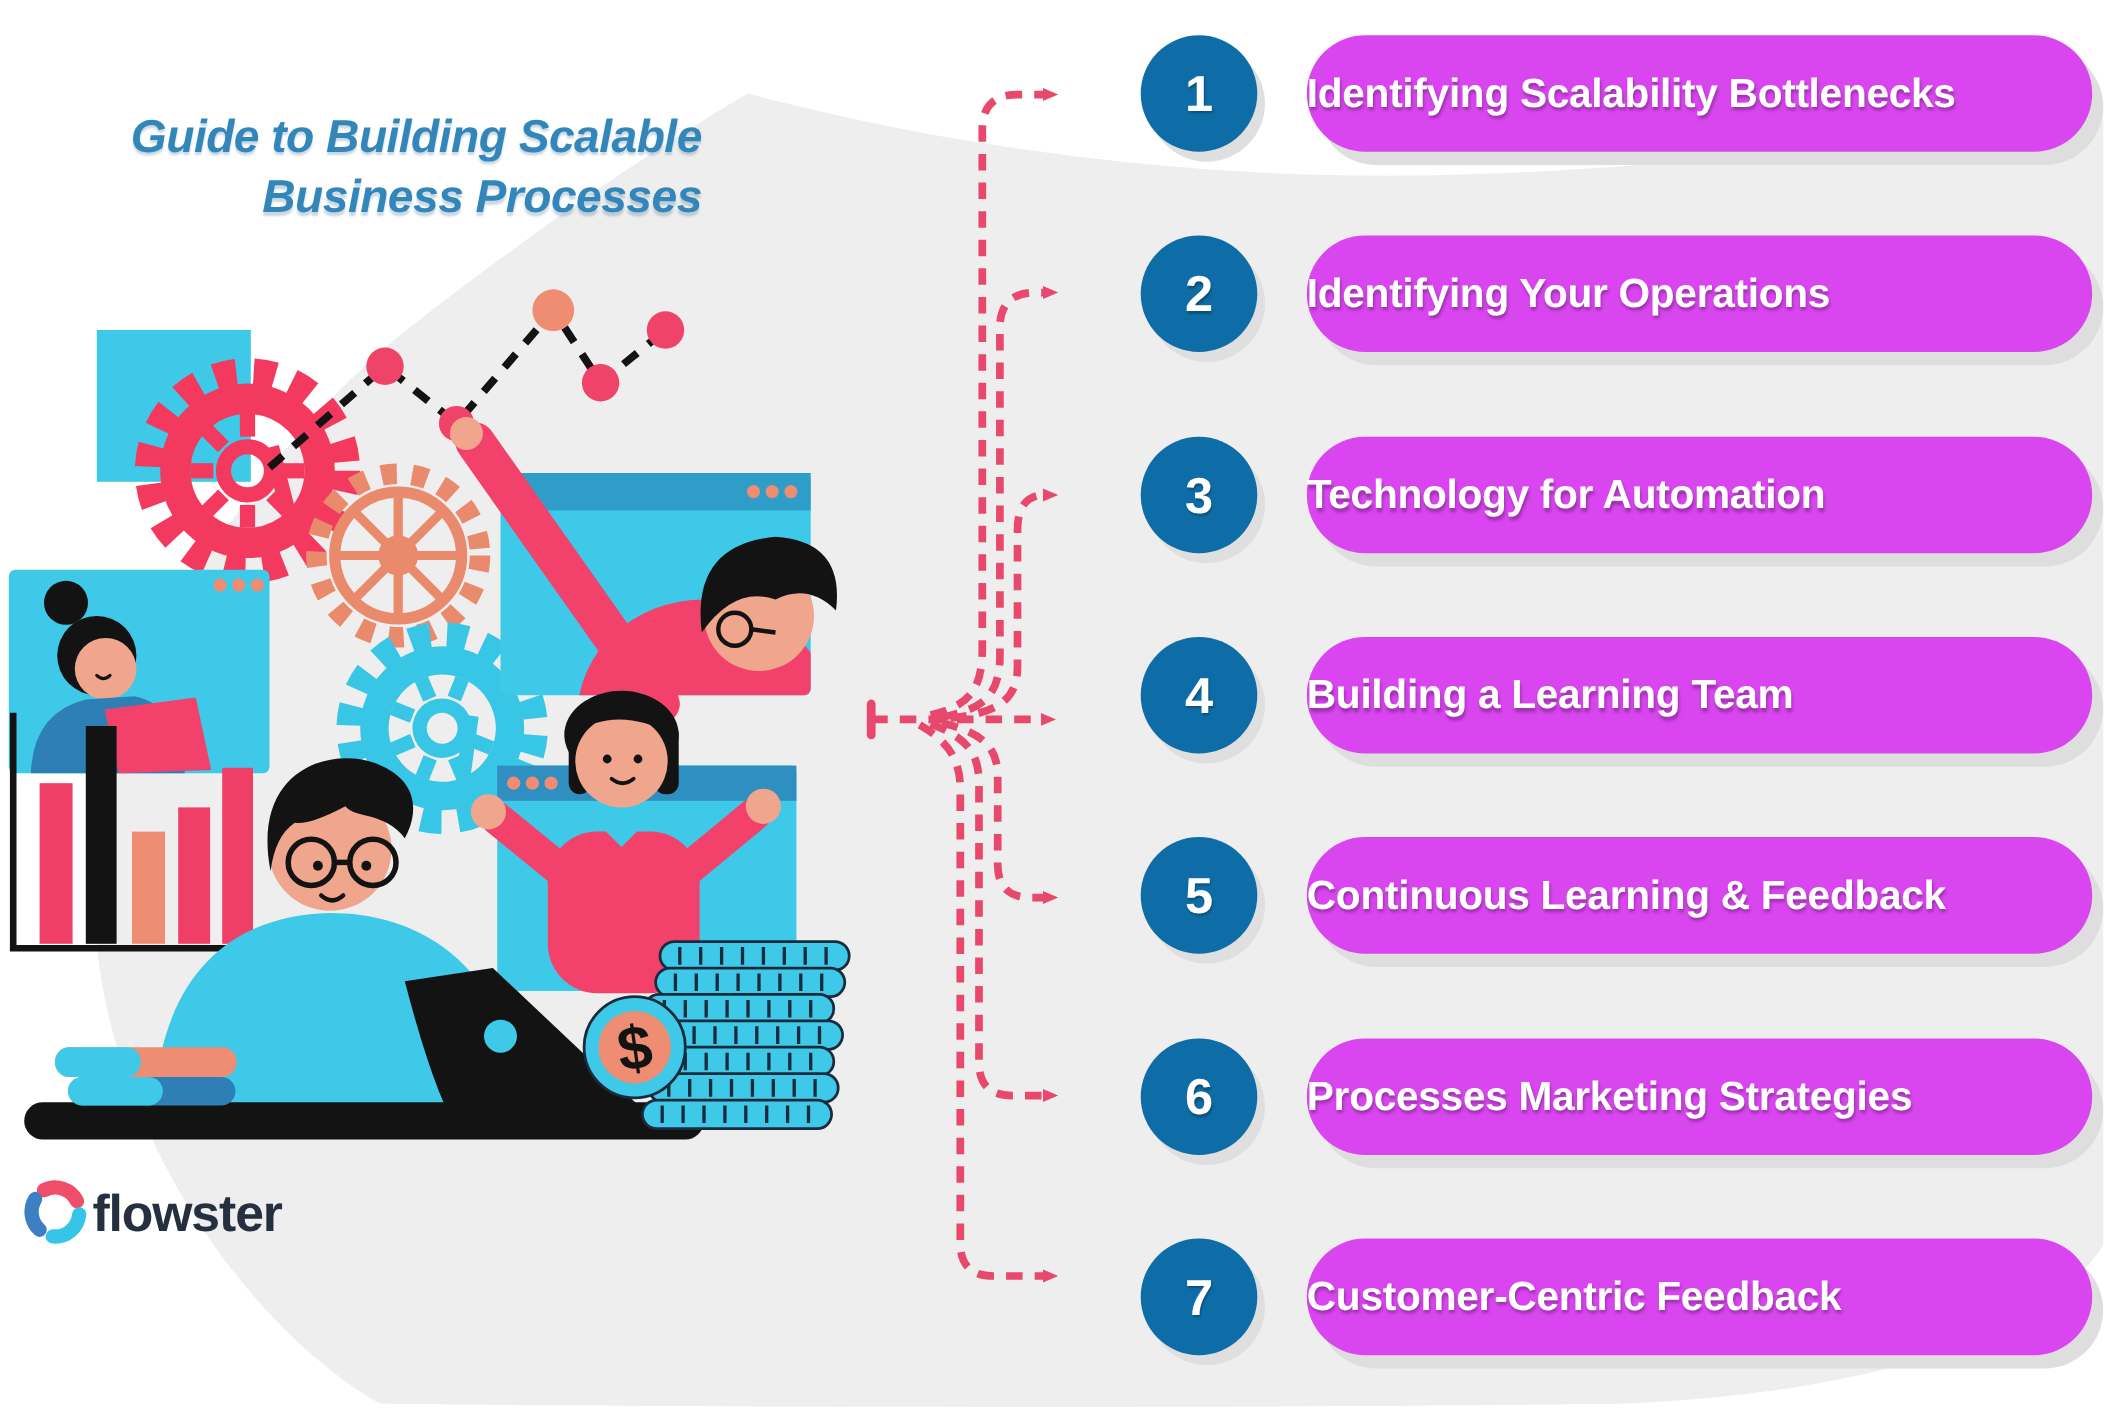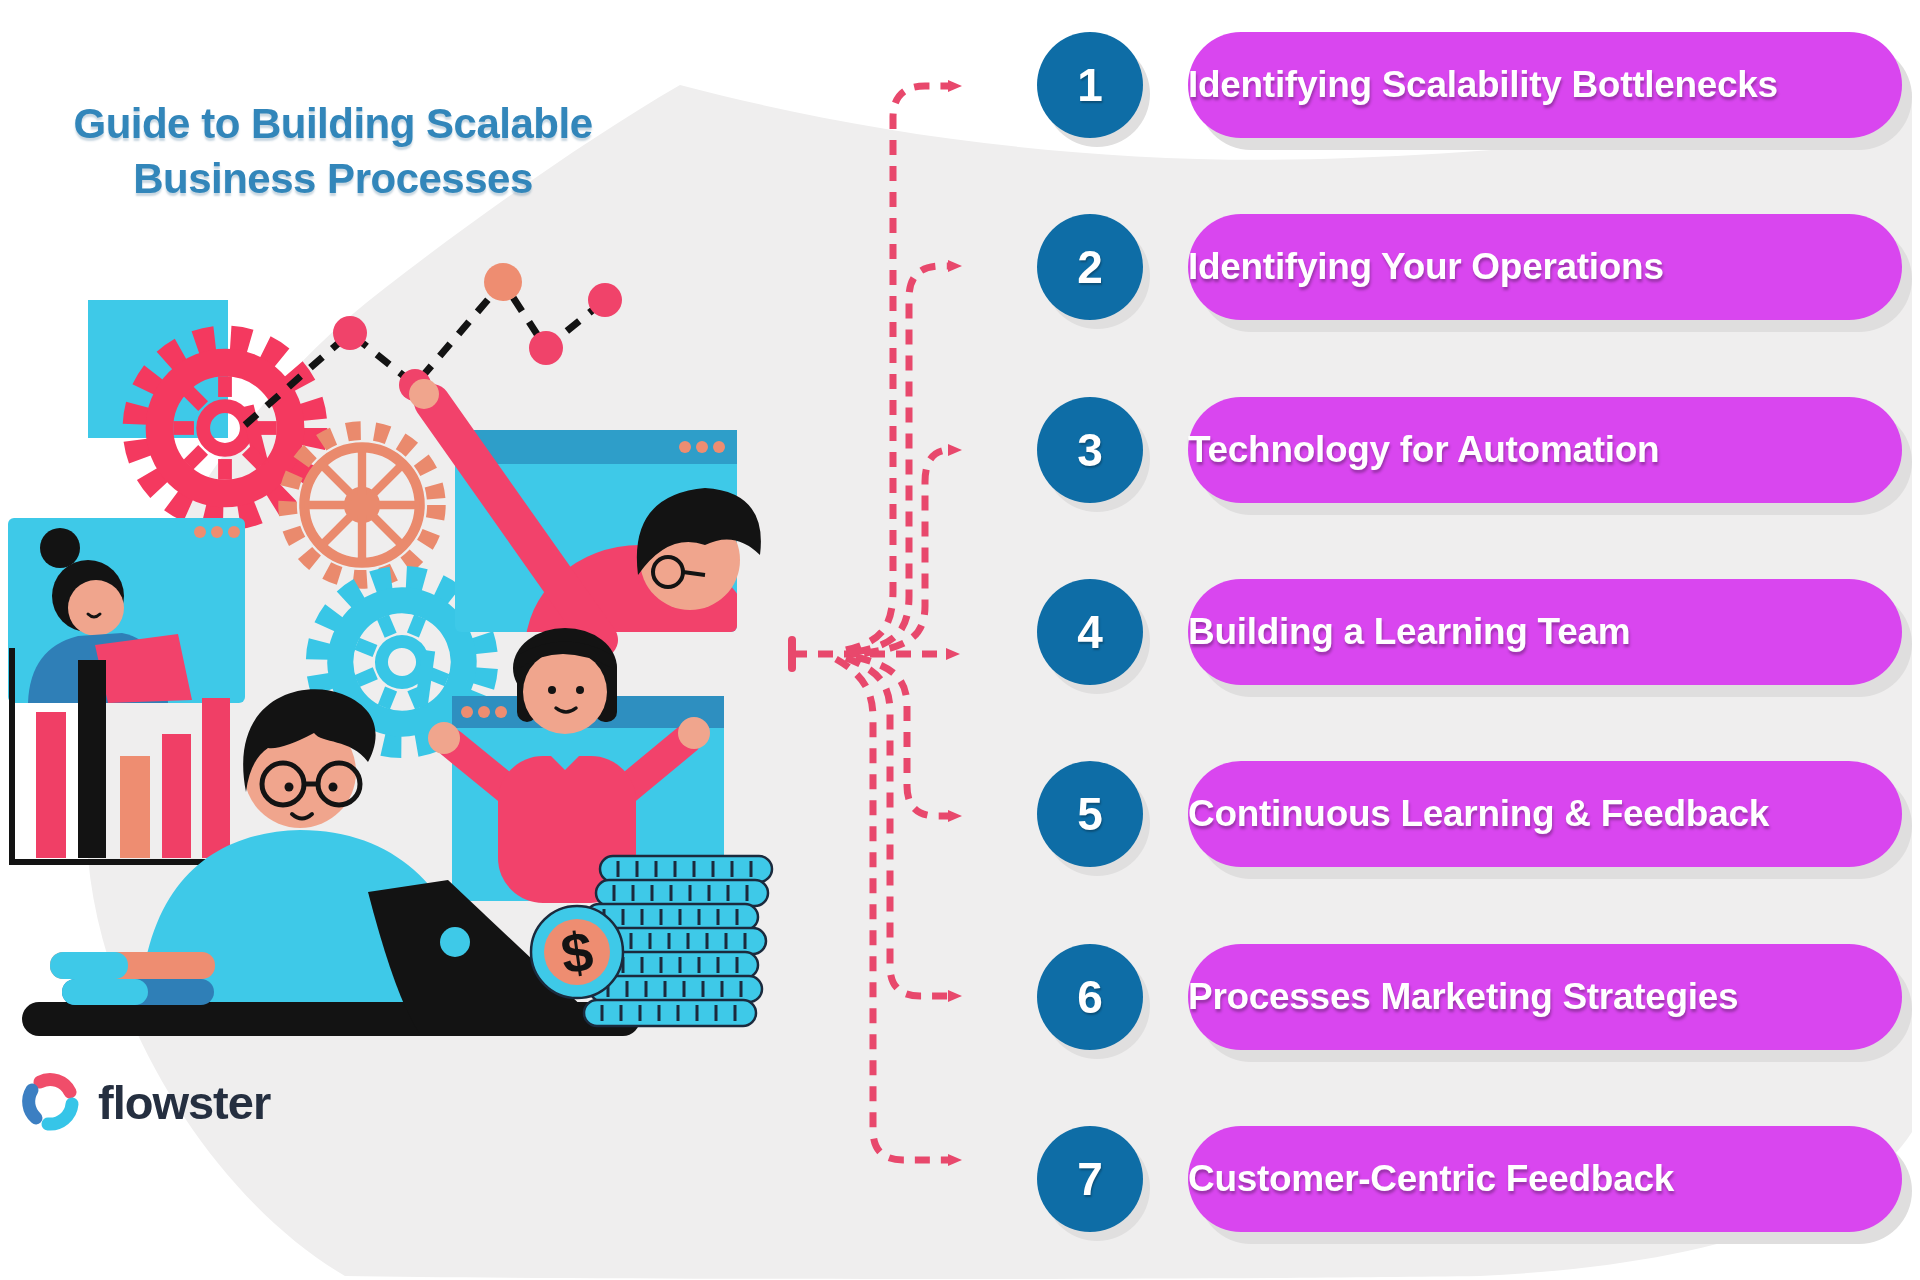--- a/index.html
+++ b/index.html
@@ -1,37 +1,37 @@
 <!DOCTYPE html>
 <html><head>
 <meta charset="utf-8">
 <style>
   html,body{margin:0;padding:0;background:#ffffff;}
   .canvas{position:relative;width:1920px;height:1280px;background:#ffffff;overflow:hidden;
           font-family:"Liberation Sans",sans-serif;}
   .layer{position:absolute;left:0;top:0;width:1920px;height:1280px;}
 
   
-  .title{position:absolute;left:28px;top:96px;width:610px;text-align:center;
+  .title{position:absolute;left:28px;top:96px;width:610px;text-align:right;
          color:#3286ba;font-weight:800;font-size:42px;line-height:55px;letter-spacing:-0.5px;
-         text-shadow:0 3px 2px rgba(40,95,135,0.25);}
+         text-shadow:0 3px 2px rgba(40,95,135,0.25);font-style:italic;}
 
   
   .step-num{position:absolute;left:1037px;width:106px;height:106px;border-radius:50%;
             background:#0e6da6;color:#ffffff;display:flex;align-items:center;justify-content:center;
             font-size:46px;font-weight:800;box-shadow:7px 9px 0 #e0dfdf;
             text-shadow:1px 2px 2px rgba(0,0,0,0.28);}
   .step-pill{position:absolute;left:1188px;width:714px;height:106px;border-radius:53px;
              background:#d946ef;display:flex;align-items:center;justify-content:flex-start;
              box-shadow:10px 12px 0 #dfdede;}
   .step-pill span{color:#ffffff;font-size:37px;font-weight:800;letter-spacing:-0.3px;
                   text-shadow:1px 3px 3px rgba(0,0,0,0.30);white-space:nowrap;}
 
   
-  .logo{position:absolute;left:20px;top:1068px;display:flex;align-items:center;gap:14px;}
+  .logo{position:absolute;left:20px;top:1068px;display:flex;align-items:center;gap:0;}
   .logotext{color:#252f40;font-size:47px;font-weight:800;letter-spacing:-1px;}
 </style>
 </head>
 <body>
 
 <div class="canvas">
 
   <svg class="layer" viewBox="0 0 1920 1280">
     <path d="M 680,85 C 870,135 1100,168 1350,158 C 1610,148 1790,116 1912,92
              L 1912,1132 C 1856,1220 1692,1266 1480,1276 C 1200,1280 600,1280 345,1276

